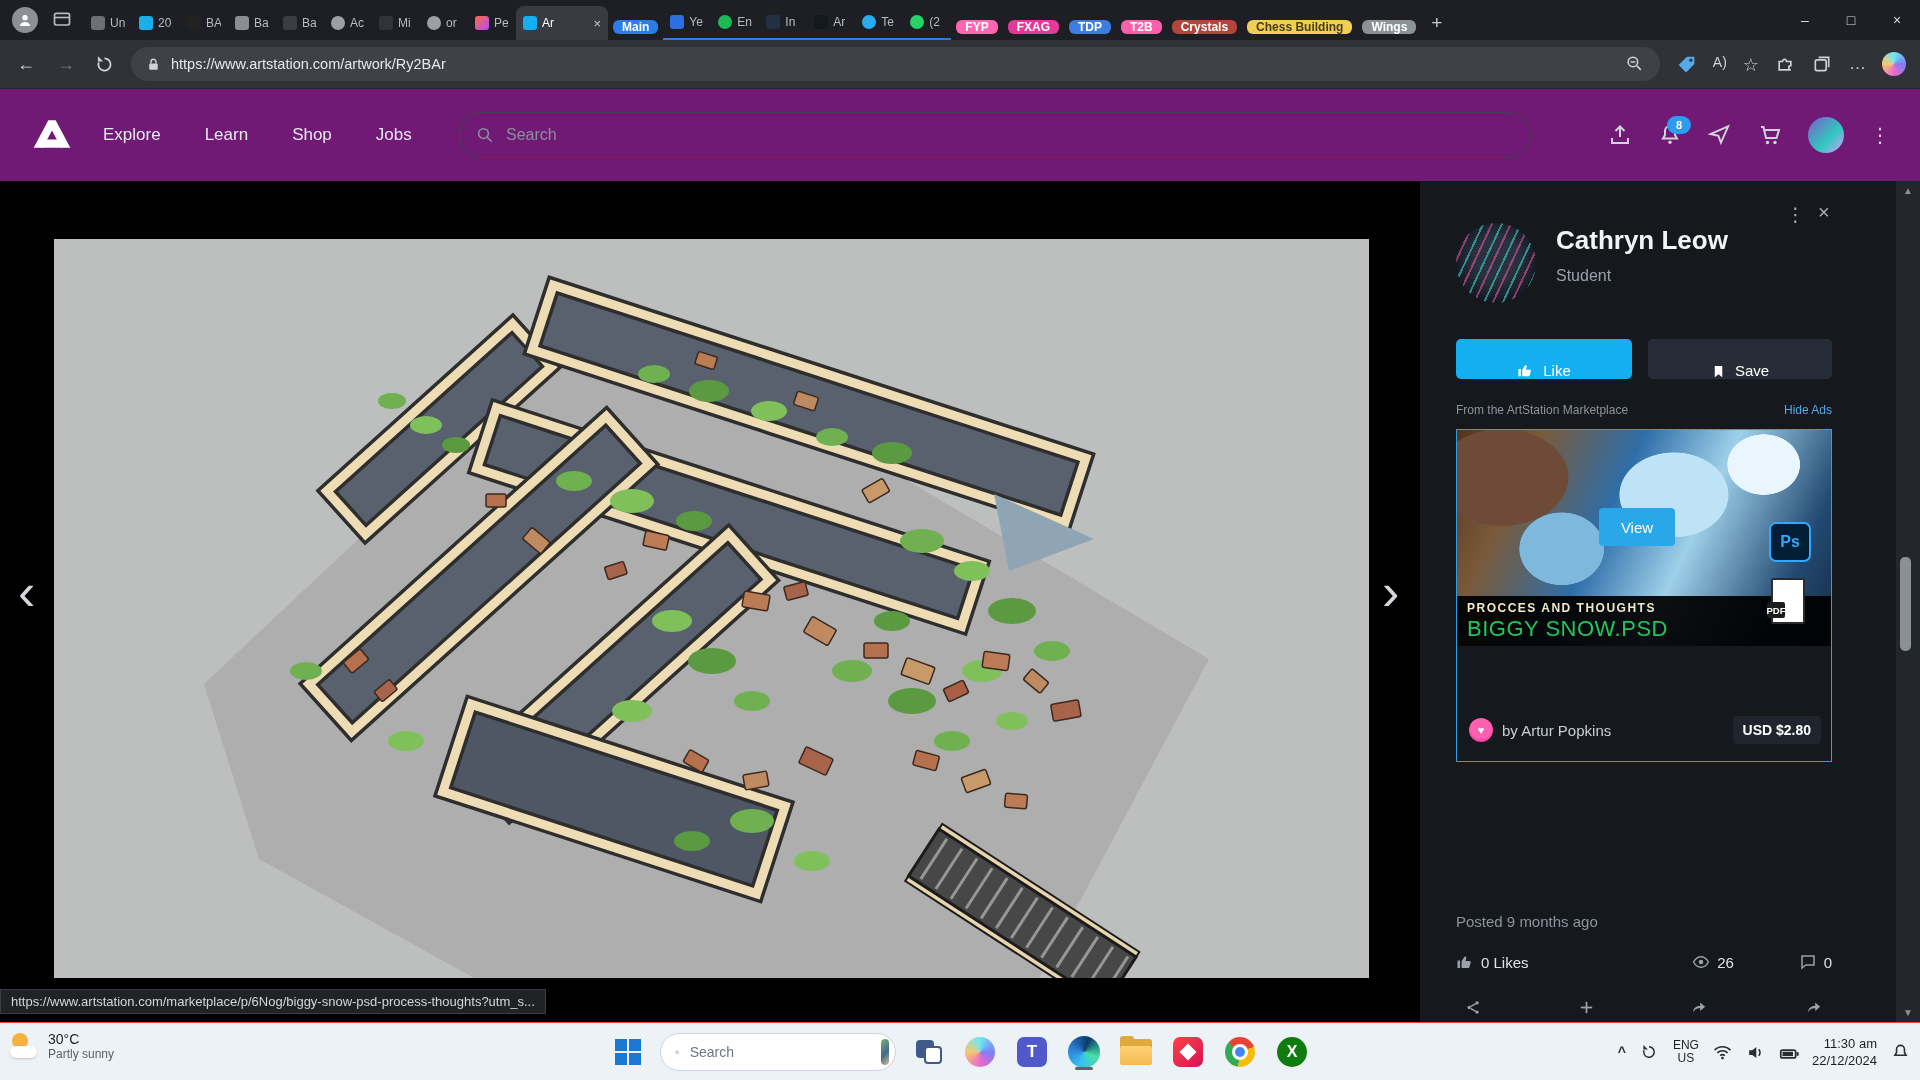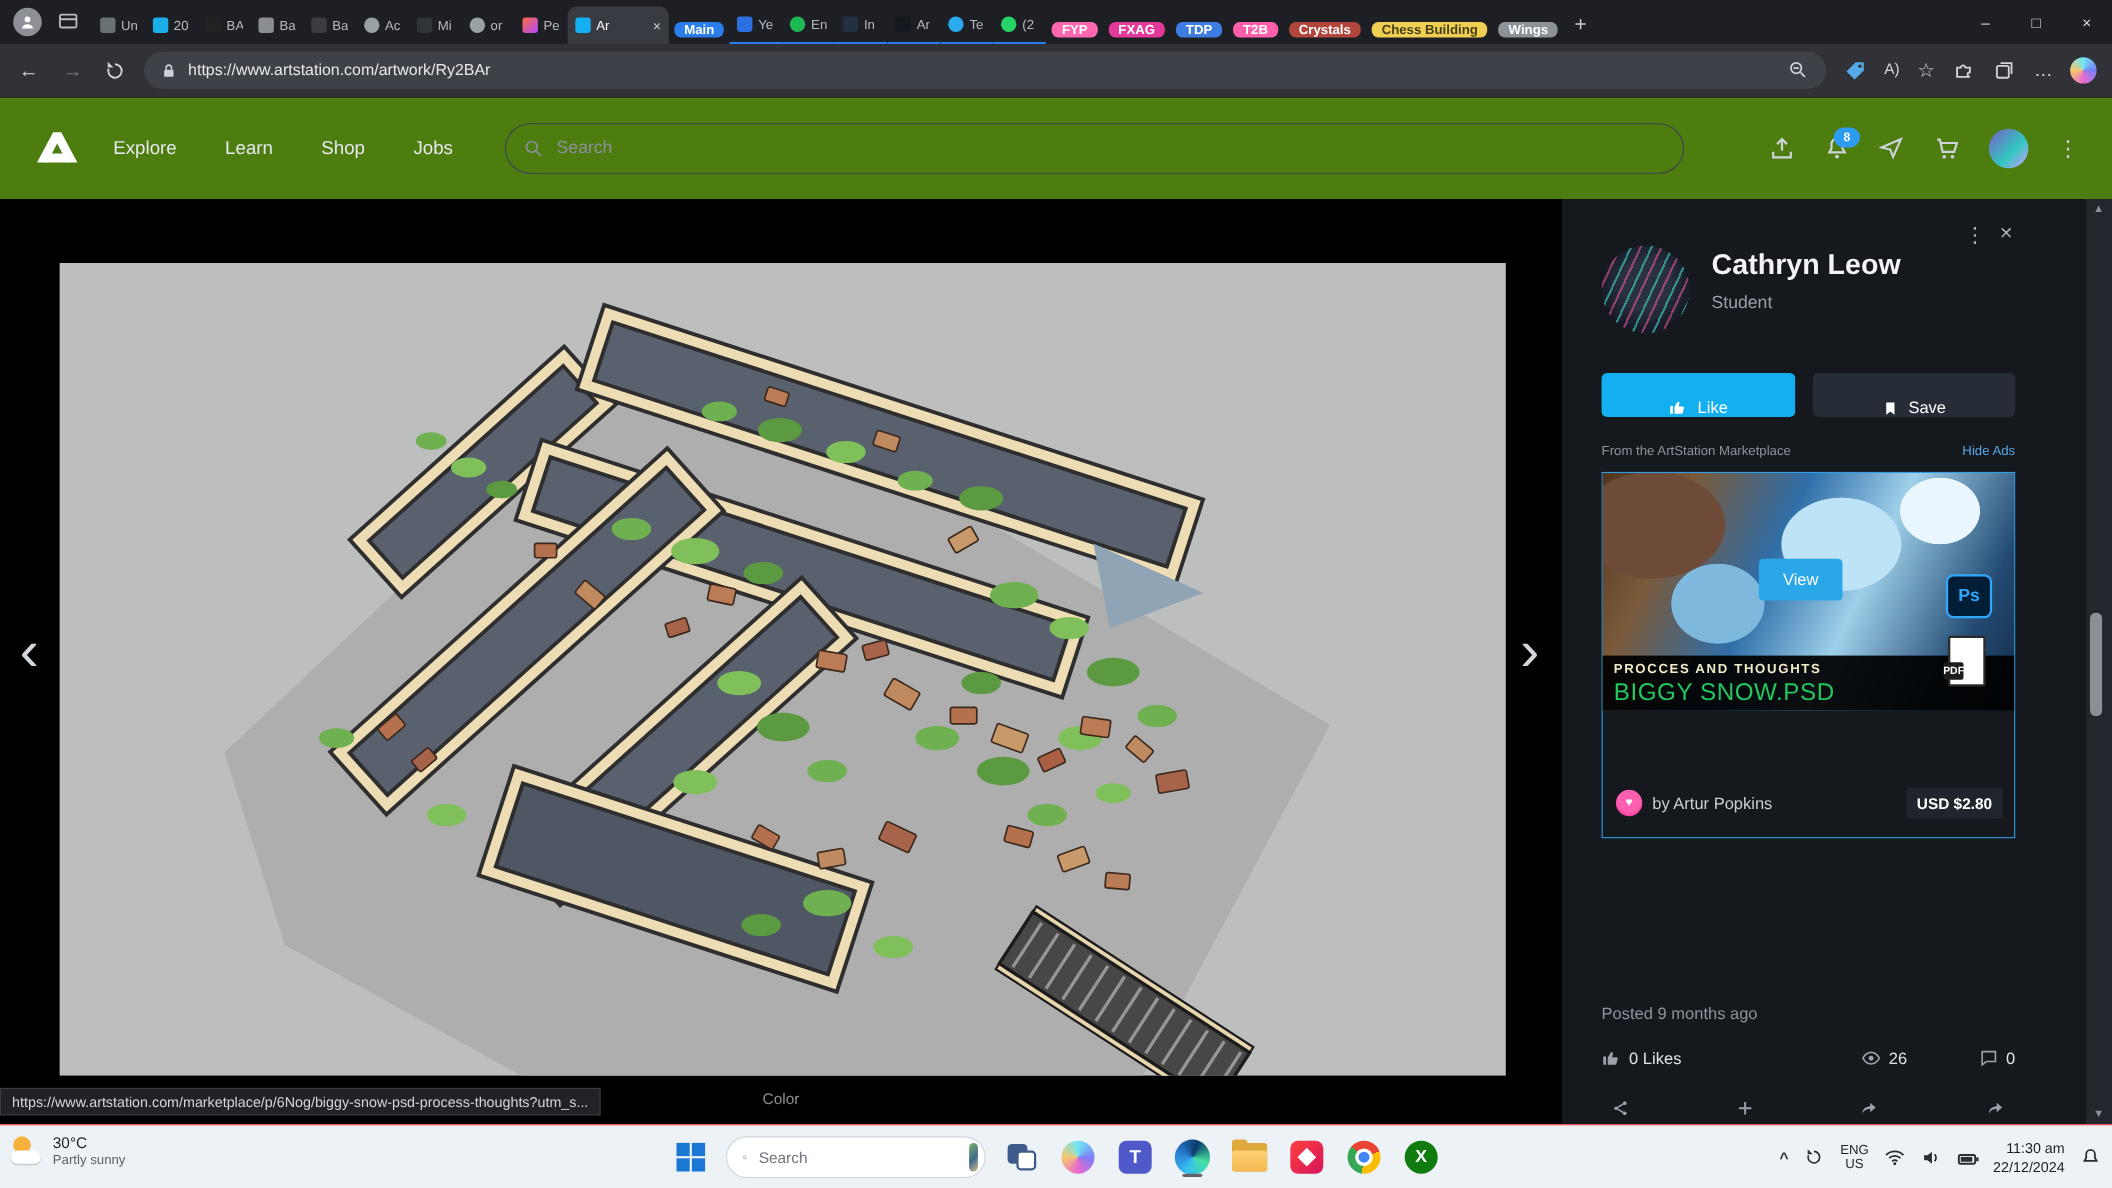--- a/index.html
+++ b/index.html
@@ -32,21 +32,21 @@
   .win-controls span{width:46px;height:40px;display:flex;align-items:center;justify-content:center;color:#d6d9de;font-size:14px;}
   
   .toolbar{position:absolute;left:0;top:40px;width:1920px;height:49px;background:#303238;display:flex;align-items:center;gap:16px;padding:0 14px;box-sizing:border-box;border-bottom:1px solid #26272c;}
   .navbtn{color:#d2d5da;font-size:18px;width:24px;text-align:center;}
   .navbtn.dim{color:#73767d;}
   .urlpill{flex:1;height:34px;background:#3f4148;border-radius:17px;display:flex;align-items:center;gap:9px;padding:0 14px;color:#e6e8ec;font-size:14.5px;overflow:hidden;}
   .urlpill .grow{flex:1;white-space:nowrap;overflow:hidden;}
   .tb-ico{width:21px;height:21px;color:#cfd3d9;flex:none;}
   .copilot{width:24px;height:24px;border-radius:50%;background:conic-gradient(#6ee7f5,#7c7ff5,#e86ad0,#f5c86e,#6ee7f5);flex:none;}
   
-  .as-header{position:absolute;left:0;top:89px;width:1920px;height:92px;background:#4d7c0f;border-bottom:1px solid #23272f;}
+  .as-header{position:absolute;left:0;top:89px;width:1920px;height:92px;background:#701a75;border-bottom:1px solid #23272f;}
   .as-logo{position:absolute;left:30px;top:24px;width:44px;height:44px;color:#fff;}
   .as-nav{position:absolute;left:103px;top:0;height:92px;display:flex;align-items:center;gap:44px;color:#e6e9ee;font-size:17px;}
   .as-search{position:absolute;left:459px;top:23px;width:1072px;height:46px;border:1px solid #3d444f;border-radius:23px;display:flex;align-items:center;gap:10px;padding:0 16px;box-sizing:border-box;}
   .as-search input{background:transparent;border:none;outline:none;color:#cfd4da;font-size:16px;flex:1;font-family:inherit;}
   .as-search input::placeholder{color:#8a919c;}
   .as-right{position:absolute;right:30px;top:0;height:92px;display:flex;align-items:center;gap:26px;color:#cfd4da;}
   .as-ico{width:24px;height:24px;position:relative;}
   .badge{position:absolute;top:-7px;right:-9px;min-width:18px;height:18px;border-radius:9px;background:#2d9bf0;color:#fff;font-size:11px;display:flex;align-items:center;justify-content:center;padding:0 3px;font-weight:bold;}
   .hdr-avatar{width:36px;height:36px;border-radius:50%;background:linear-gradient(135deg,#7a5cc6 0%,#31c8c0 60%,#d9f 100%);}
   .kebab{font-size:20px;color:#cfd4da;}
@@ -453,21 +453,20 @@
           <line x1="156" y1="4" x2="156" y2="52"></line>
           <line x1="174" y1="4" x2="174" y2="52"></line>
           <line x1="192" y1="4" x2="192" y2="52"></line>
           <line x1="210" y1="4" x2="210" y2="52"></line>
           <line x1="228" y1="4" x2="228" y2="52"></line>
       </g>
     </g>
   </svg>
   <span class="car-arrow" style="left:18px">‹</span>
   <span class="car-arrow" style="left:1382px">›</span>
-  <div class="color-label">Color</div>
 </div>
 
 <div class="sidebar">
   <span class="sb-kebab">⋮</span>
   <span class="sb-close">×</span>
   <div class="sb-avatar"></div>
   <div class="sb-name">Cathryn Leow</div>
   <div class="sb-role">Student</div>
   <div class="btn like-btn">
     <span class="s-ico" style="width:17px;height:17px">

